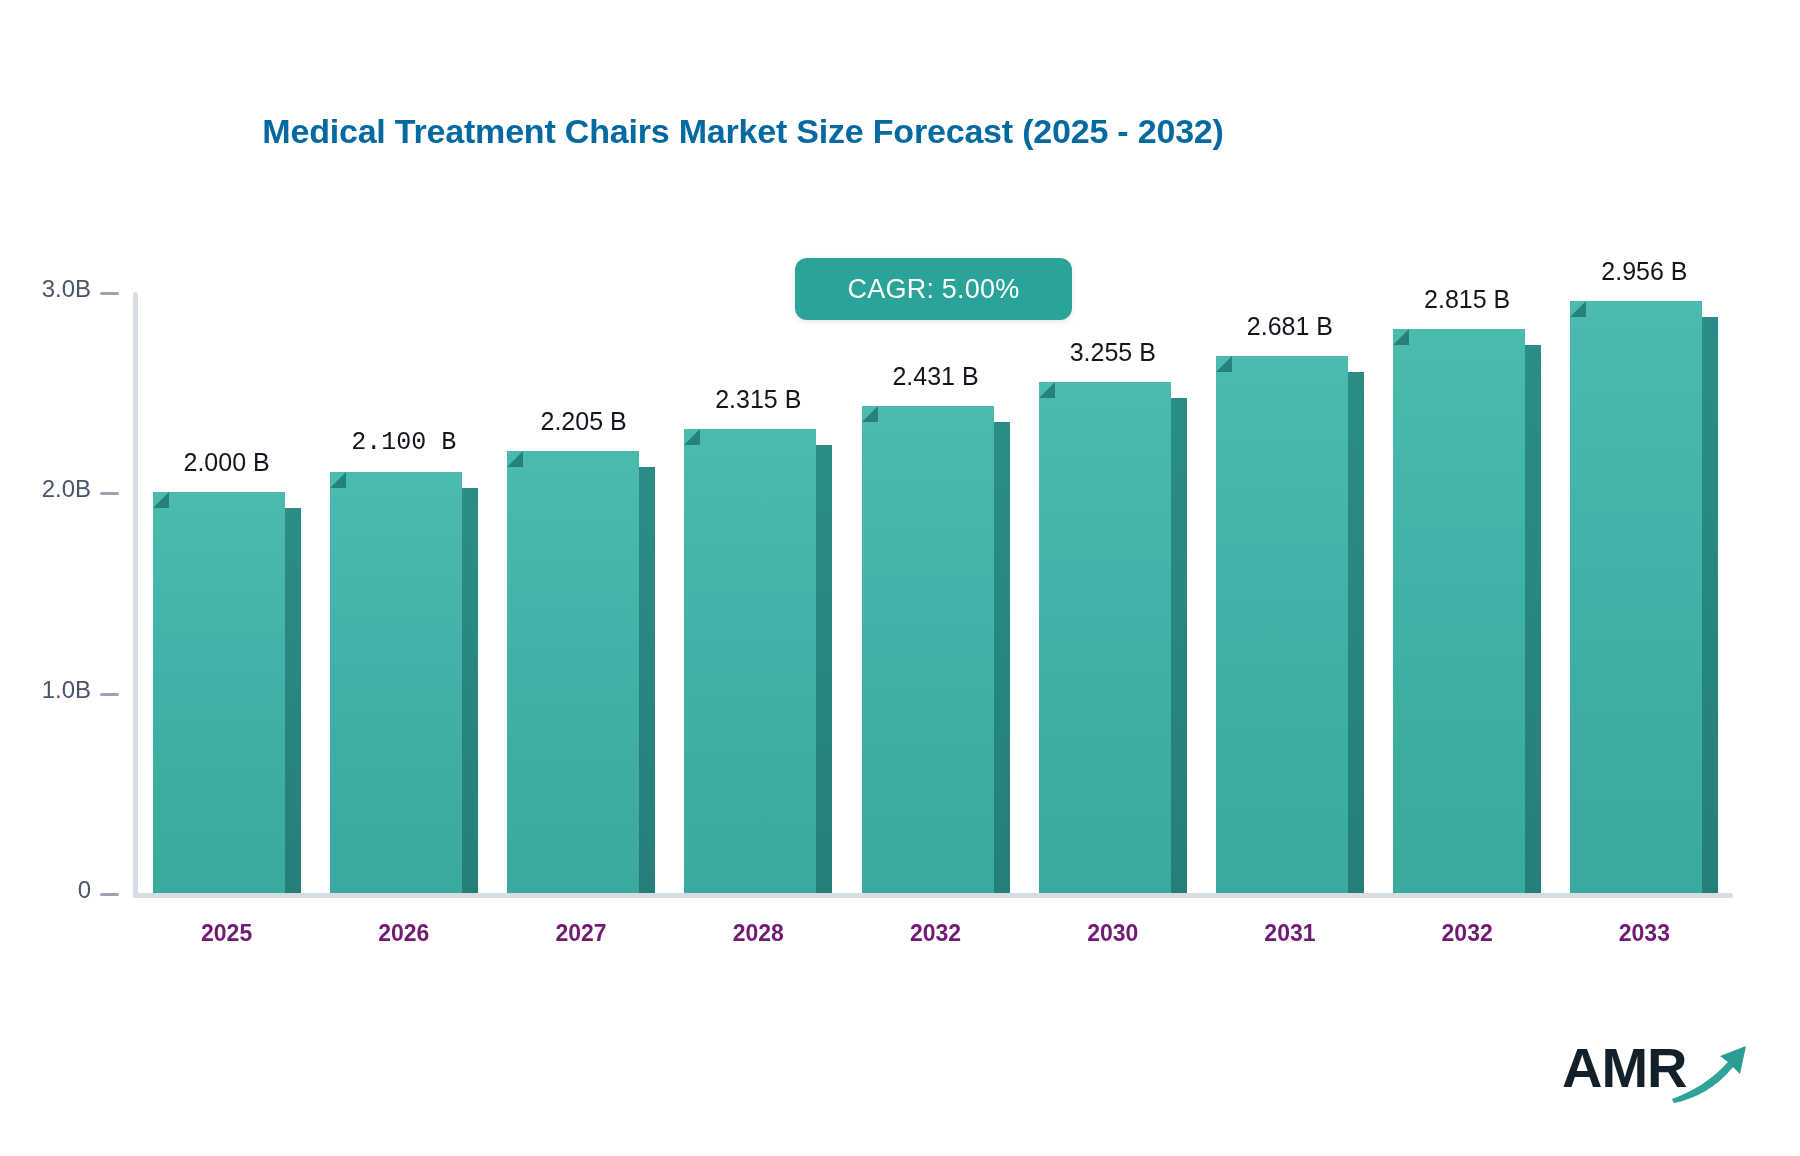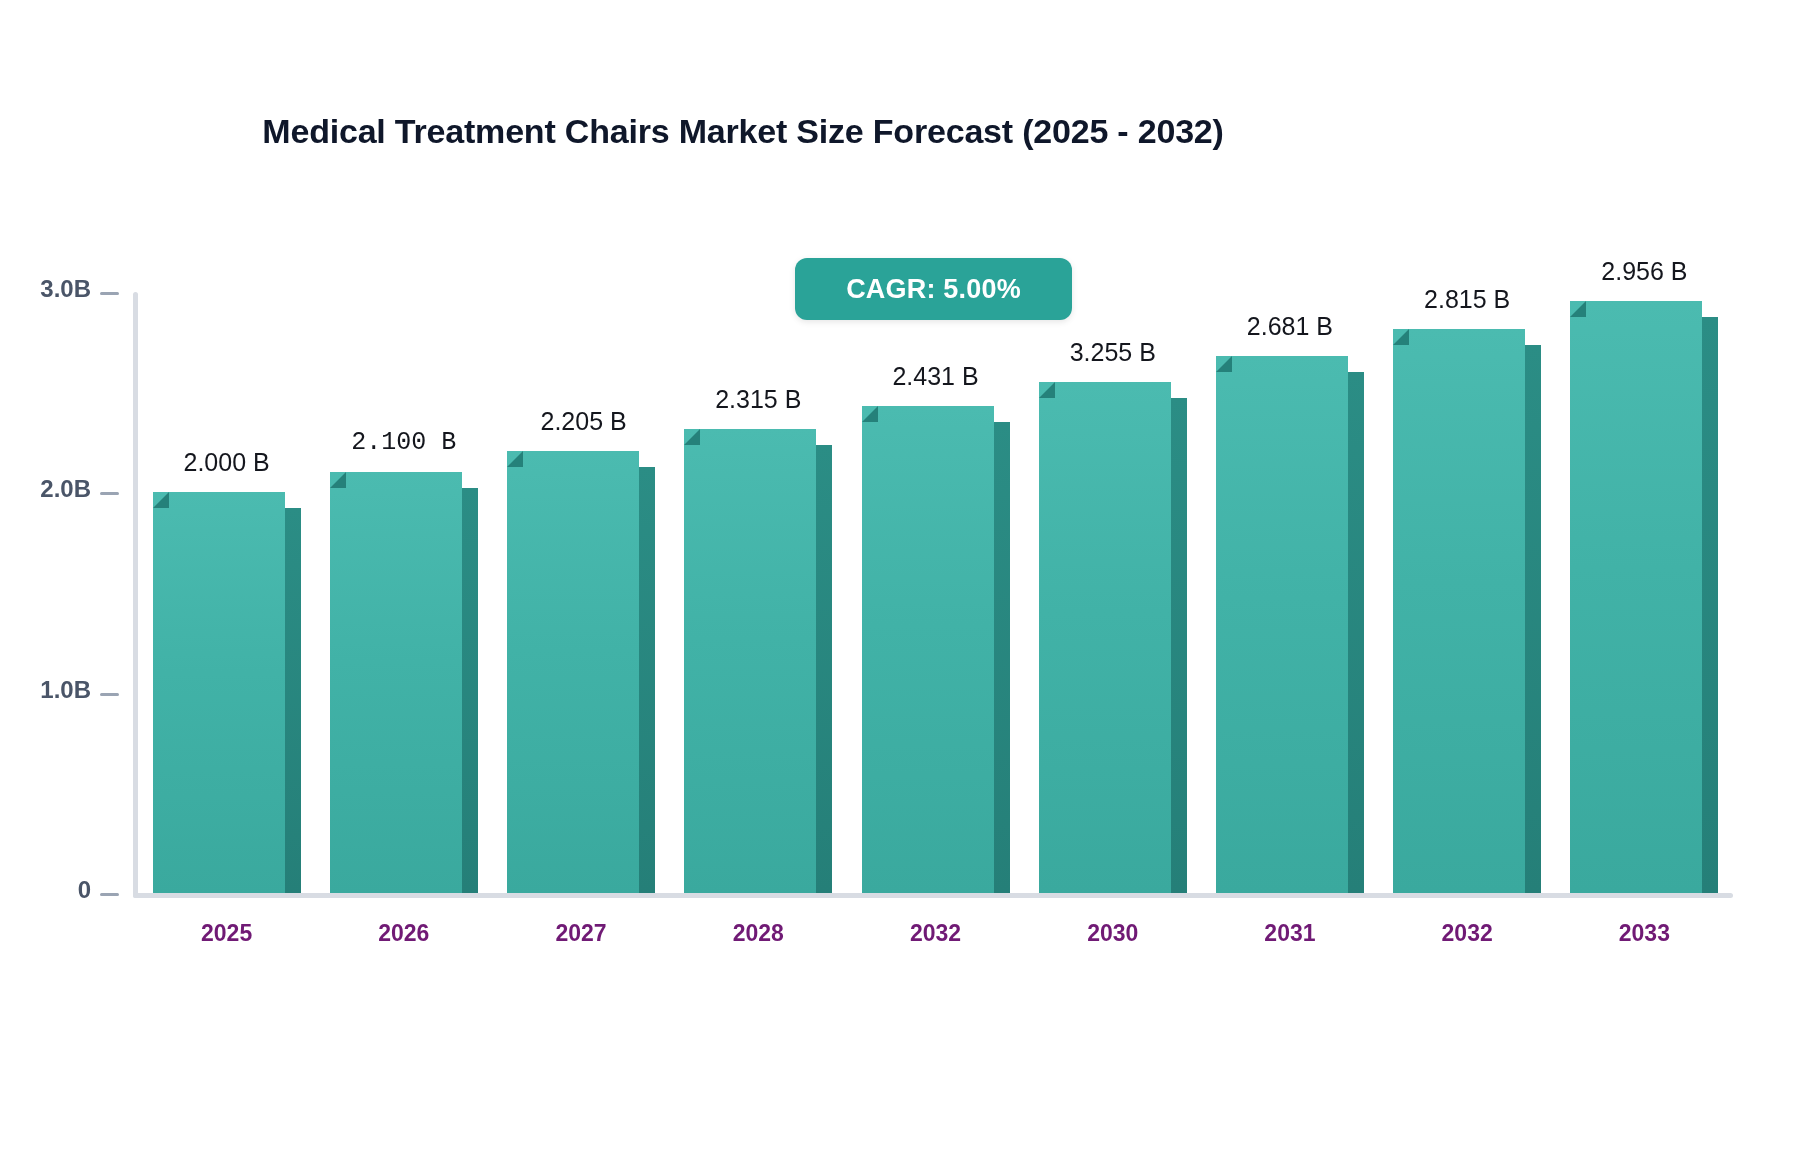--- a/index.html
+++ b/index.html
@@ -19,21 +19,21 @@
 
   
   #title {
     position: absolute;
     top: 112px;
     left: 0;
     width: 1486px;
     text-align: center;
     font-size: 34px;
     font-weight: bold;
-    color: #0f172a;
+    color: #0369a1;
     letter-spacing: -0.2px;
   }
   #subtitle {
     position: absolute;
     top: 174px;
     left: 0;
     width: 1800px;
     text-align: center;
     font-size: 27px;
     font-weight: bold;
@@ -51,21 +51,21 @@
     border-radius: 12px;
     display: flex;
     align-items: center;
     justify-content: center;
     box-shadow: 0 2px 6px rgba(0,0,0,0.10);
     z-index: 40;
   }
   #cagr-badge span {
     color: #ffffff;
     font-size: 27px;
-    font-weight: bold;
+    font-weight: normal;
     letter-spacing: 0.2px;
   }
 
   
   #plot {
     position: absolute;
     left: 0;
     top: 0;
     width: 1800px;
     height: 1156px;
@@ -95,21 +95,21 @@
     position: absolute;
     left: 0;
     width: 133px;
     height: 2px;
   }
   .y-tick .ylabel {
     position: absolute;
     right: 42px;
     top: -17px;
     font-size: 24px;
-    font-weight: bold;
+    font-weight: normal;
     color: #4a5568;
     text-align: right;
     white-space: nowrap;
   }
   .y-tick .ydash {
     position: absolute;
     right: 14px;
     top: 0px;
     width: 19px;
     height: 3px;
@@ -282,14 +282,21 @@
         <div class="bar-xlabel" style="left: 492.444px; width: 177.222px;">2027</div>
         <div class="bar-xlabel" style="left: 669.667px; width: 177.222px;">2028</div>
         <div class="bar-xlabel" style="left: 846.889px; width: 177.222px;">2032</div>
         <div class="bar-xlabel" style="left: 1024.11px; width: 177.222px;">2030</div>
         <div class="bar-xlabel" style="left: 1201.33px; width: 177.222px;">2031</div>
         <div class="bar-xlabel" style="left: 1378.56px; width: 177.222px;">2032</div>
         <div class="bar-xlabel" style="left: 1555.78px; width: 177.222px;">2033</div>
       </div>
   </div>
 
+  <div id="logo">
+    <div id="logo-text">AMR</div>
+    <svg id="logo-arrow" width="78" height="62" viewBox="0 0 78 62">
+      <path d="M2 57 C22 50 42 38 58 20 L50 14 L76 4 L70 32 L63 25 C46 46 26 56 4 61 Z" fill="#2b9d93"></path>
+      <path d="M2 57 C22 50 42 38 58 20 L63 25 C46 46 26 56 4 61 Z" fill="#35a79d" opacity="0.55"></path>
+    </svg>
+  </div>
 
 </div>
 
 </body></html>

